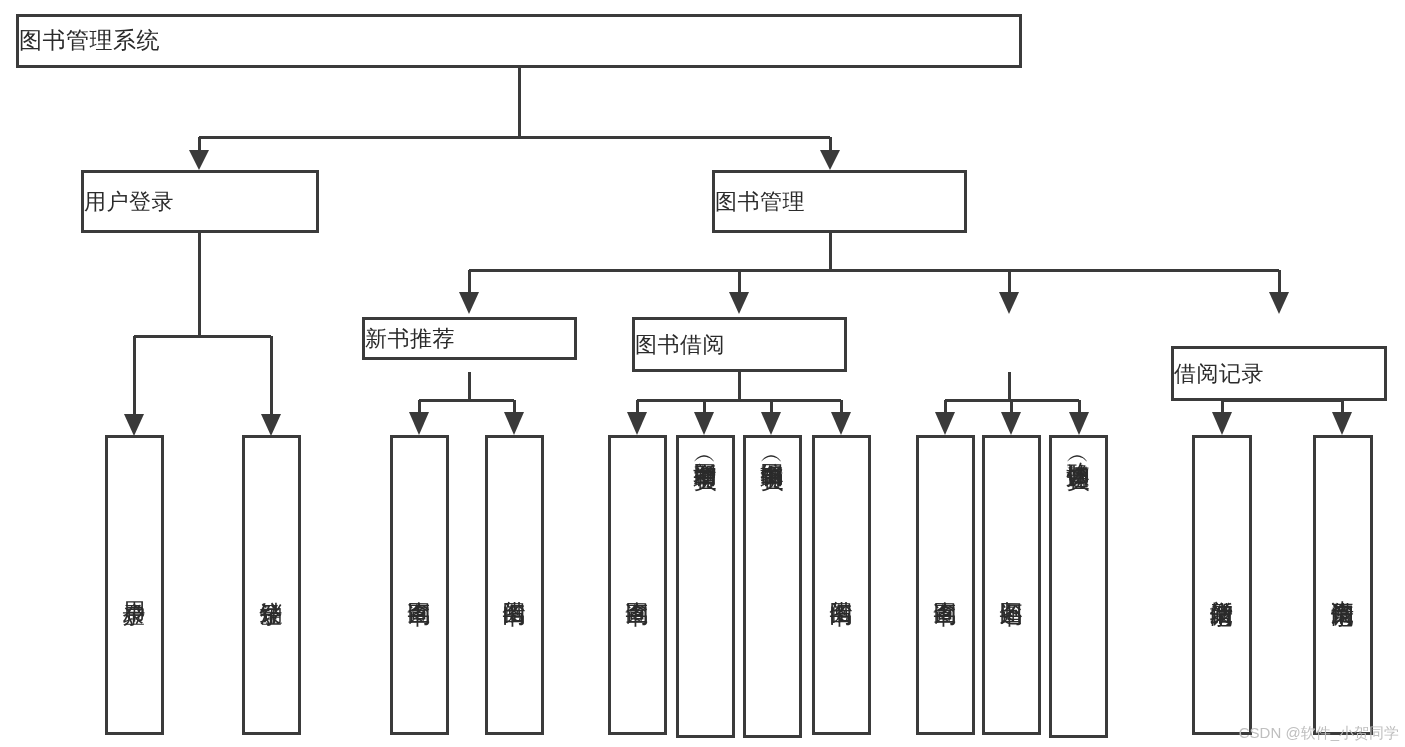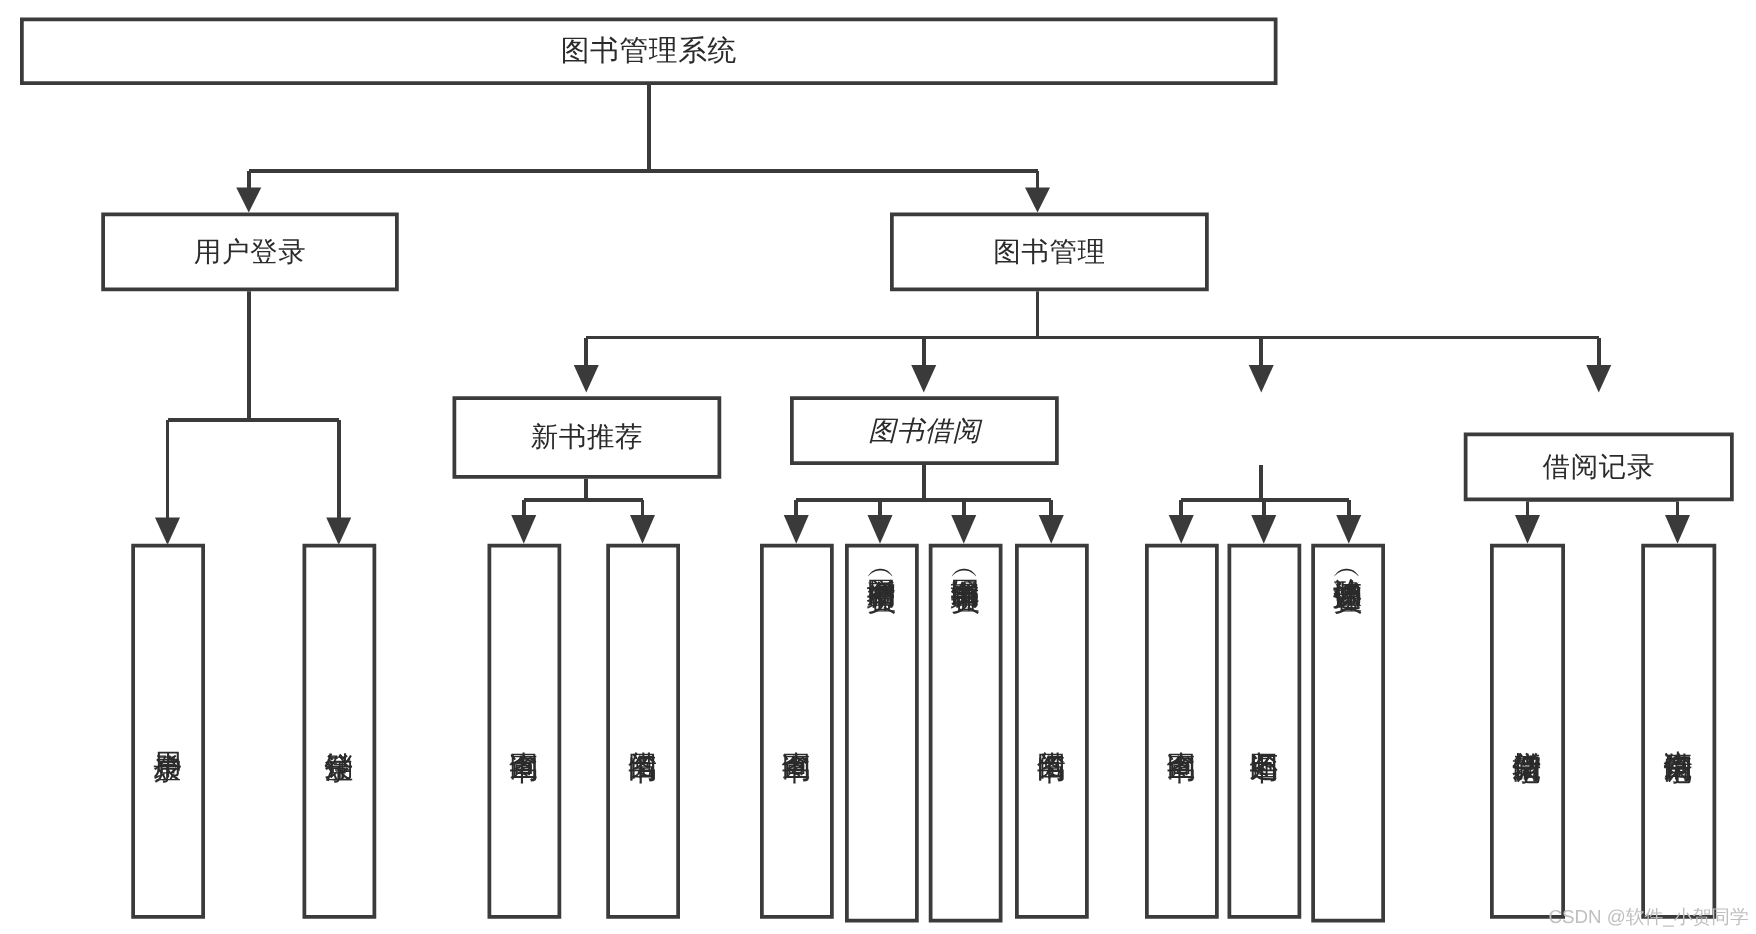--- a/index.html
+++ b/index.html
@@ -37,21 +37,20 @@
     stroke: none;
   }
   
   .node {
     position: absolute;
     box-sizing: border-box;
     background: #ffffff;
     border: 3px solid #3b3b3b;
     display: flex;
     align-items: center;
-    justify-content: center;
     color: #2b2b2b;
   }
   .node .label {
     display: block;
     line-height: 1.18;
     letter-spacing: 0.5px;
     white-space: nowrap;
   }
   
   .node.horiz .label {
@@ -163,24 +162,24 @@
     <span class="label">图书管理系统</span>
   </div>
 
   <div class="node horiz" style="left:81px; top:170px; width:238px; height:63px;">
     <span class="label">用户登录</span>
   </div>
   <div class="node horiz" style="left:712px; top:170px; width:255px; height:63px;">
     <span class="label">图书管理</span>
   </div>
 
-  <div class="node horiz" style="left:362px; top:317px; width:215px; height:66px;">
+  <div class="node horiz" style="left:362px; top:317px; width:215px; height:43px;">
     <span class="label">新书推荐</span>
   </div>
-  <div class="node horiz" style="left:632px; top:317px; width:215px; height:55px;font-style:italic;">
+  <div class="node horiz" style="left:632px; top:317px; width:215px; height:55px;">
     <span class="label">图书借阅</span>
   </div>
   <div class="node horiz" style="left:1171px; top:317px; width:216px; height:55px;margin-top:29px;">
     <span class="label">借阅记录</span>
   </div>
 
   <div class="node vert centered" style="left:105px; top:435px; width:59px; height:300px;">
     <span class="label">用户登录</span>
   </div>
   <div class="node vert centered" style="left:242px; top:435px; width:59px; height:300px;">

